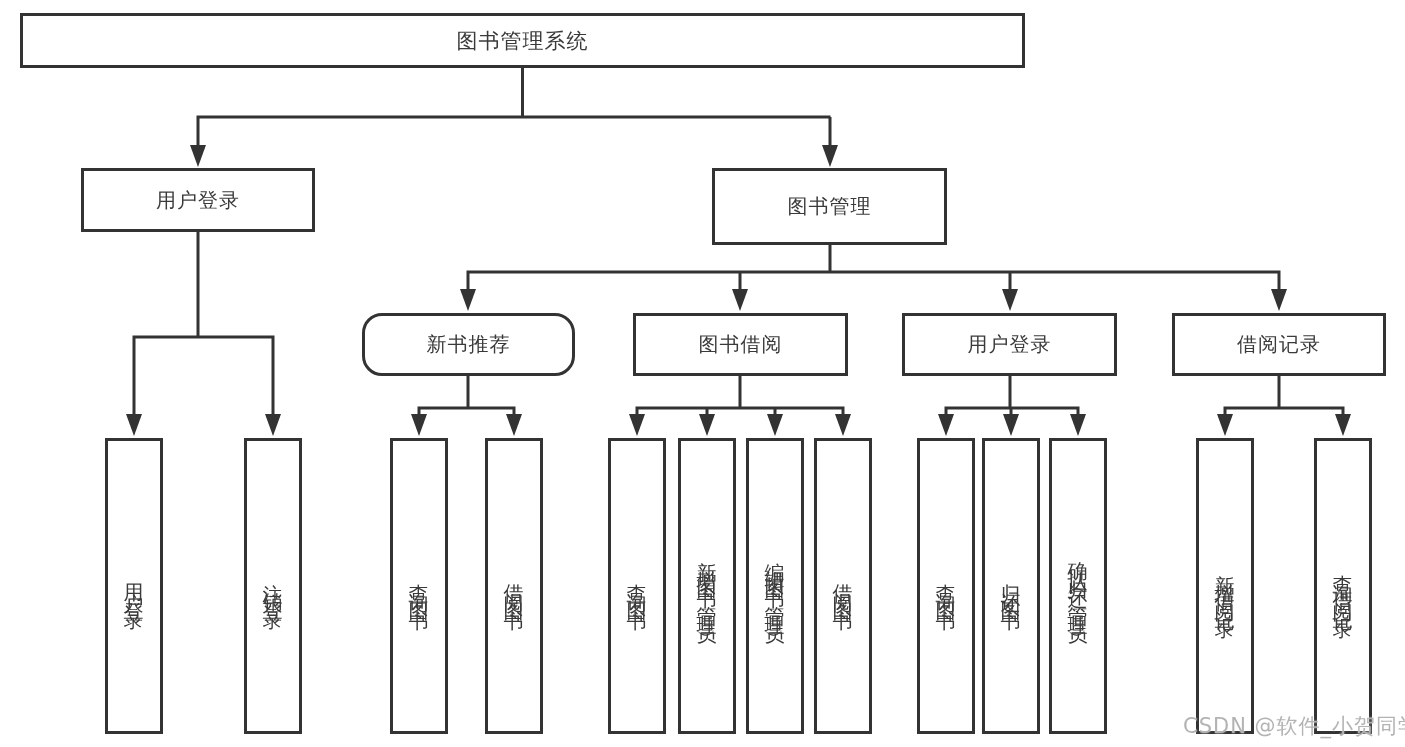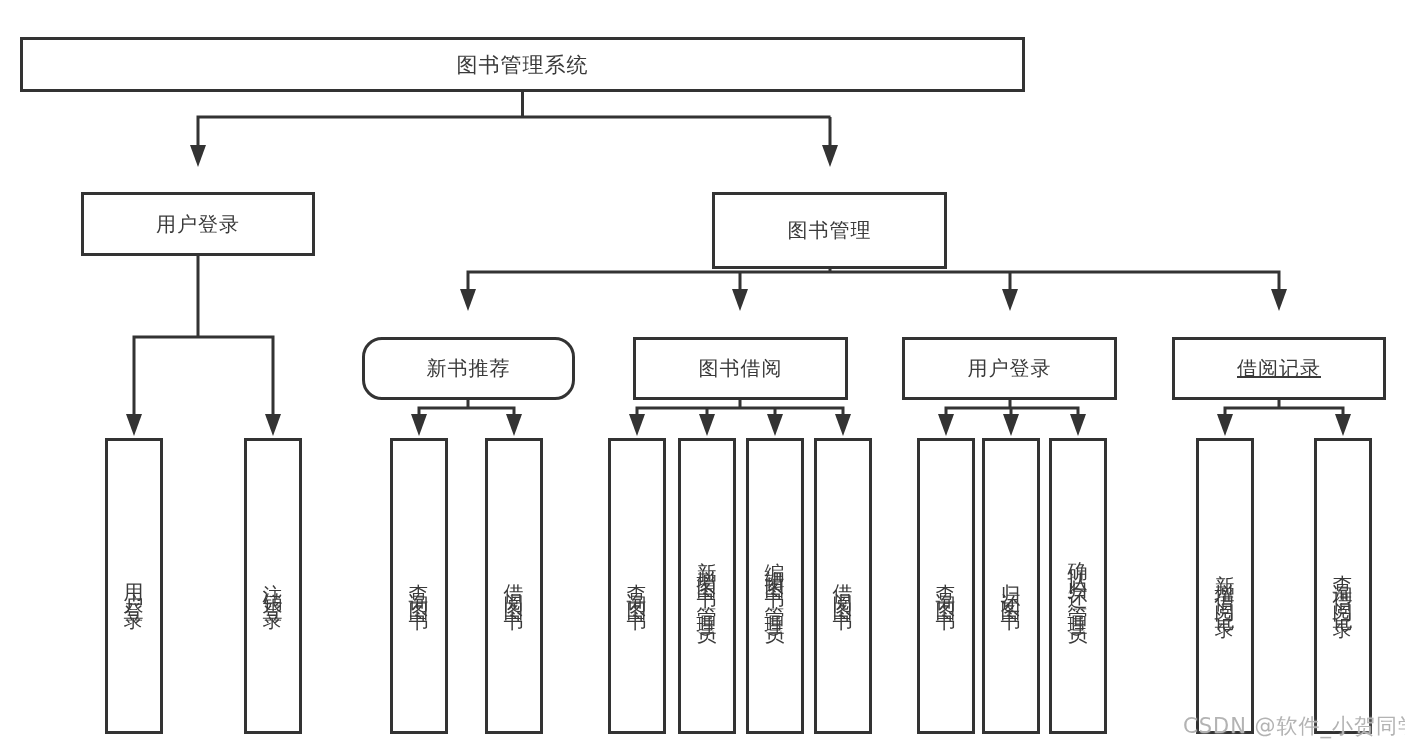--- a/index.html
+++ b/index.html
@@ -30,21 +30,20 @@
     background: #ffffff;
     display: flex;
     align-items: center;
     justify-content: center;
     color: #3a3a3a;
   }
   .hbox {
     font-size: 20px;
     letter-spacing: 1px;
     white-space: nowrap;
-    margin-top: 24px;
   }
   .root-box {
     font-size: 21px;
   }
   .vbox {
     width: 58px;
     top: 438px;
     height: 296px;
   }
   .vbox .vtext {
@@ -137,21 +136,21 @@
   </svg>
 
   <div class="node hbox root-box" style="left:20px; top:13px; width:1005px; height:55px;">图书管理系统</div>
 
   <div class="node hbox" style="left:81px; top:168px; width:234px; height:64px;">用户登录</div>
   <div class="node hbox" style="left:712px; top:168px; width:235px; height:77px;">图书管理</div>
 
   <div class="node hbox" style="left:362px; top:313px; width:213px; height:63px;border-radius:20px;">新书推荐</div>
   <div class="node hbox" style="left:633px; top:313px; width:215px; height:63px;">图书借阅</div>
   <div class="node hbox" style="left:902px; top:313px; width:215px; height:63px;">用户登录</div>
-  <div class="node hbox" style="left:1172px; top:313px; width:214px; height:63px;text-decoration:underline;">借阅记录</div>
+  <div class="node hbox" style="left:1172px; top:313px; width:214px; height:63px;">借阅记录</div>
 
   <div class="node vbox" style="left:105px;">
     <span class="vtext">用户登录</span>
   </div>
   <div class="node vbox" style="left:244px;">
     <span class="vtext">注销登录</span>
   </div>
 
   <div class="node vbox" style="left:390px;">
     <span class="vtext">查询图书</span>

